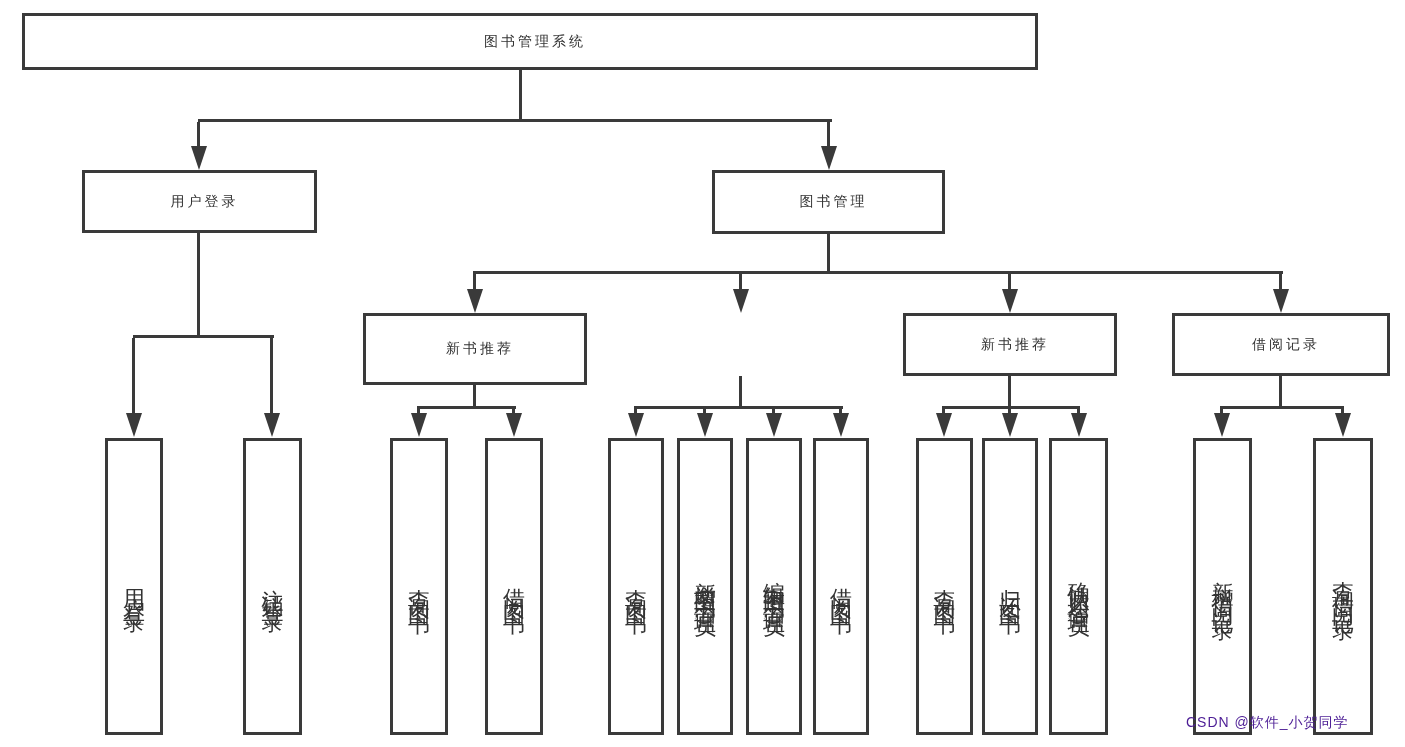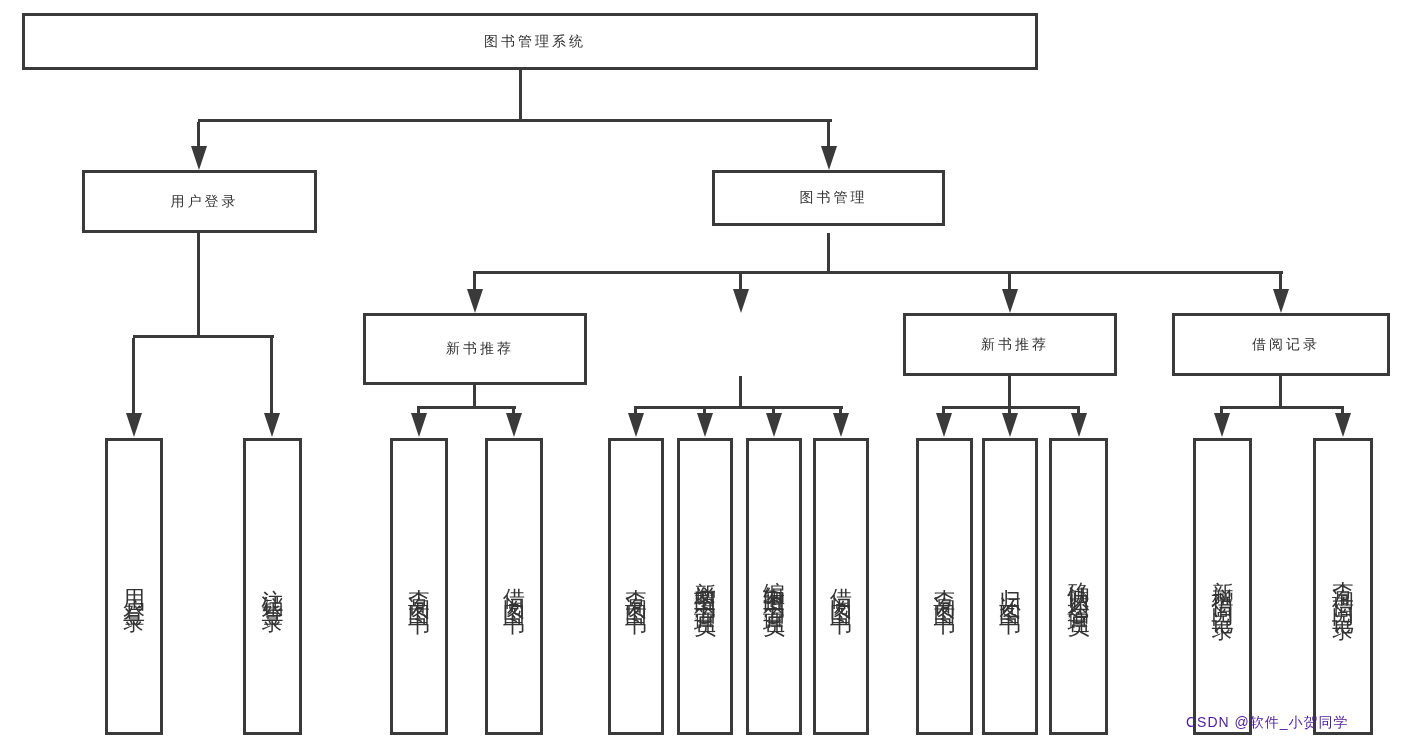--- a/index.html
+++ b/index.html
@@ -94,21 +94,21 @@
   <div class="vline" style="left:1341px;top:409px;height:8px;"></div>
   <div class="arrow" style="left:1335px;top:413px;"></div>
 
   <div class="hnode" style="left:22px;top:13px;width:1016px;height:57px;">
     <span>图书管理系统</span>
   </div>
 
   <div class="hnode" style="left:82px;top:170px;width:235px;height:63px;">
     <span>用户登录</span>
   </div>
-  <div class="hnode" style="left:712px;top:170px;width:233px;height:56px;">
+  <div class="hnode" style="left:712px;top:170px;width:233px;height:64px;">
     <span>图书管理</span>
   </div>
 
   <div class="hnode" style="left:363px;top:313px;width:224px;height:72px;">
     <span>新书推荐</span>
   </div>
   <div class="hnode" style="left:903px;top:313px;width:214px;height:63px;">
     <span>新书推荐</span>
   </div>
   <div class="hnode" style="left:1172px;top:313px;width:218px;height:63px;">

